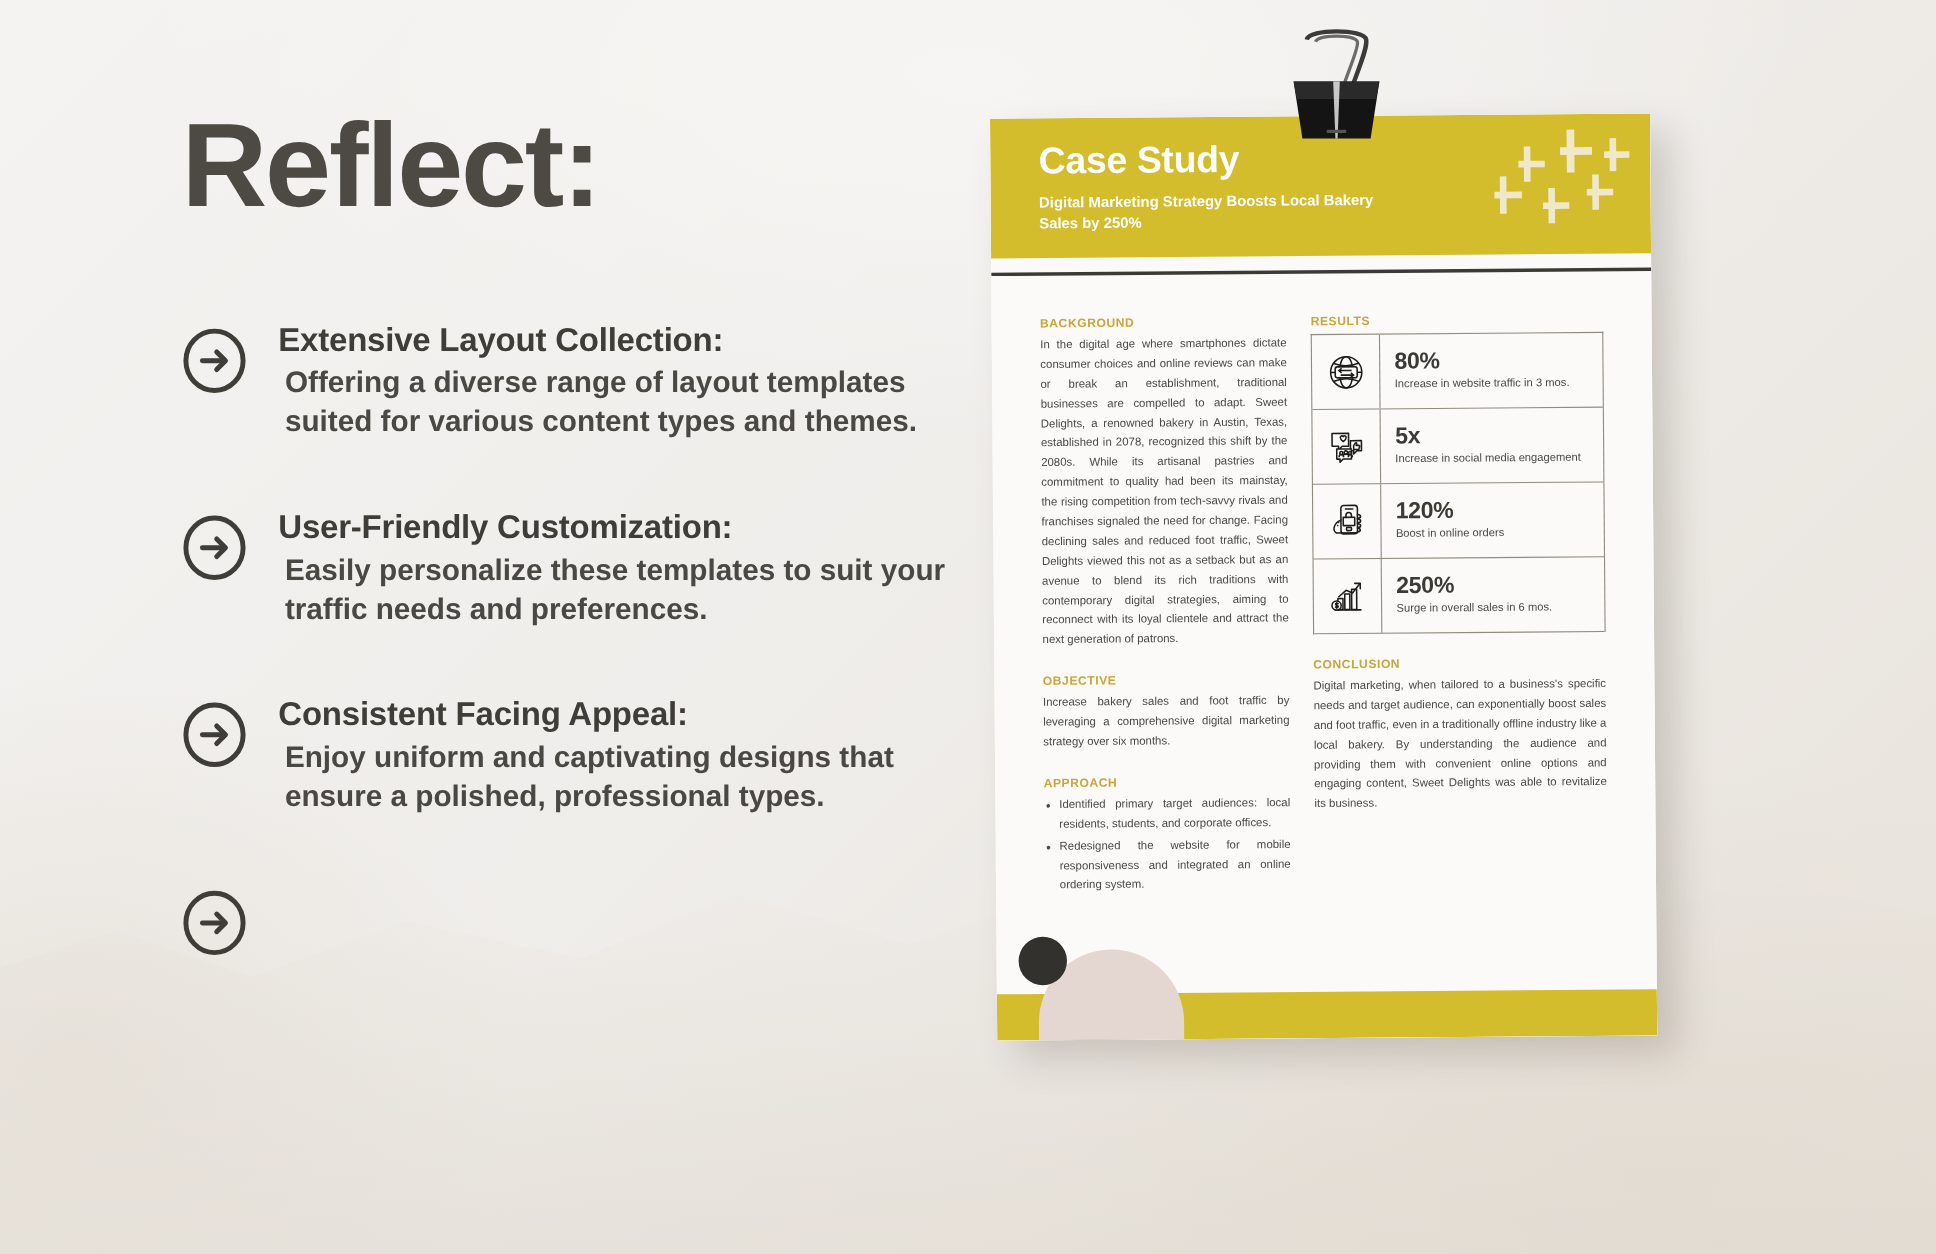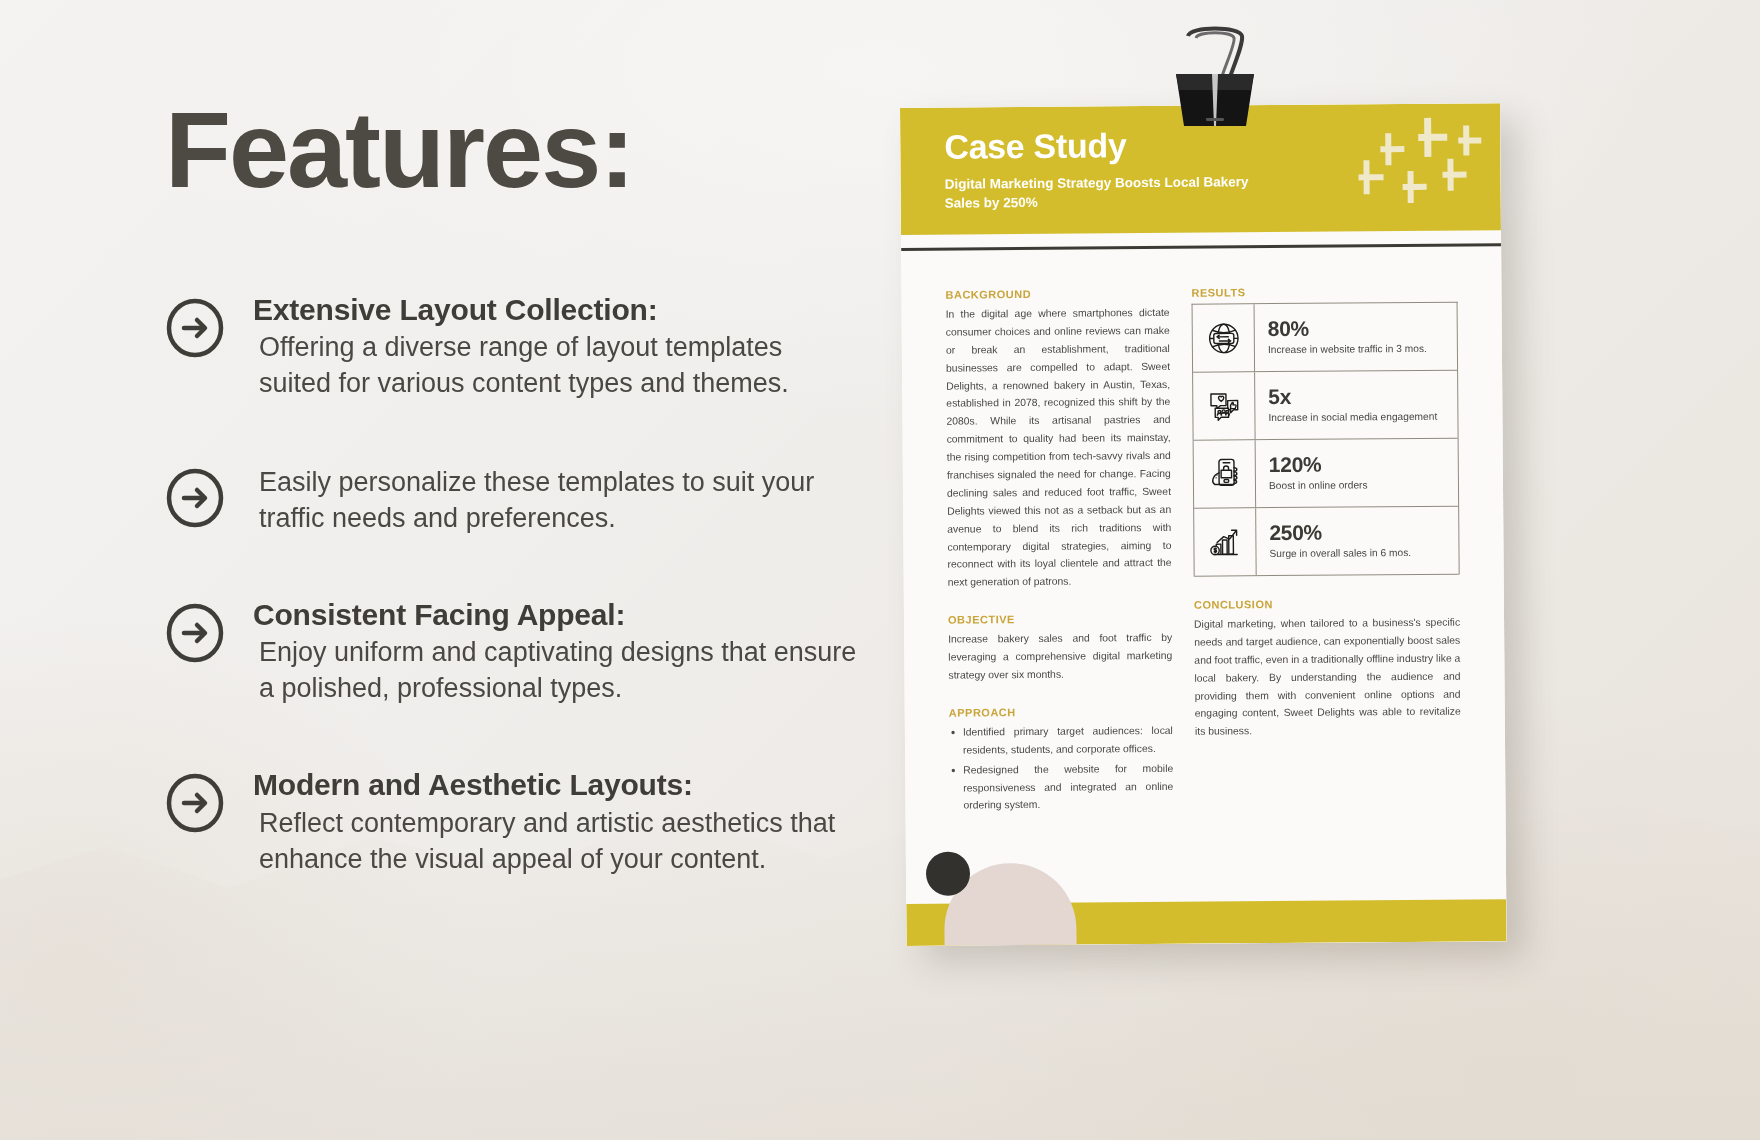--- a/index.html
+++ b/index.html
@@ -55,21 +55,21 @@
   .feature-text { padding-top: 2px; }
   .feature-heading {
     font-size: 30px;
     font-weight: 700;
     color: #3f3d37;
     letter-spacing: -0.2px;
     line-height: 1.18;
   }
   .feature-desc {
     font-size: 27px;
-    font-weight: 400;
+    font-weight: 700;
     color: #4a4843;
     line-height: 1.33;
     margin-top: 3px;
     padding-left: 6px;
     max-width: 610px;
   }
 
   
   .doc-wrap {
     position: absolute;
@@ -221,21 +221,21 @@
   }
   .clip svg { display: block; }
 </style>
 </head>
 <body>
 
 <div class="bg-texture"></div>
 <div class="bg-torn"></div>
 
 <div class="left-panel">
-  <h1 class="page-title">Features:</h1>
+  <h1 class="page-title">Reflect:</h1>
 
   <div class="feature-list">
 
     <div class="feature-item">
       <span class="arrow-icon">
         <svg width="60" height="60" viewBox="0 0 60 60">
           <ellipse cx="30" cy="30" rx="26" ry="27" fill="none" stroke="#3f3d37" stroke-width="4.5"></ellipse>
           <line x1="19" y1="30" x2="39" y2="30" stroke="#3f3d37" stroke-width="4.5" stroke-linecap="round"></line>
           <polyline points="32,22 40,30 32,38" fill="none" stroke="#3f3d37" stroke-width="4.5" stroke-linecap="round" stroke-linejoin="round"></polyline>
         </svg>
@@ -248,20 +248,21 @@
 
     <div class="feature-item">
       <span class="arrow-icon">
         <svg width="60" height="60" viewBox="0 0 60 60">
           <ellipse cx="30" cy="30" rx="26" ry="27" fill="none" stroke="#3f3d37" stroke-width="4.5"></ellipse>
           <line x1="19" y1="30" x2="39" y2="30" stroke="#3f3d37" stroke-width="4.5" stroke-linecap="round"></line>
           <polyline points="32,22 40,30 32,38" fill="none" stroke="#3f3d37" stroke-width="4.5" stroke-linecap="round" stroke-linejoin="round"></polyline>
         </svg>
       </span>
       <div class="feature-text">
+        <div class="feature-heading">User-Friendly Customization:</div>
         <div class="feature-desc">Easily personalize these templates to suit your traffic needs and preferences.</div>
       </div>
     </div>
 
     <div class="feature-item">
       <span class="arrow-icon">
         <svg width="60" height="60" viewBox="0 0 60 60">
           <ellipse cx="30" cy="30" rx="26" ry="27" fill="none" stroke="#3f3d37" stroke-width="4.5"></ellipse>
           <line x1="19" y1="30" x2="39" y2="30" stroke="#3f3d37" stroke-width="4.5" stroke-linecap="round"></line>
           <polyline points="32,22 40,30 32,38" fill="none" stroke="#3f3d37" stroke-width="4.5" stroke-linecap="round" stroke-linejoin="round"></polyline>
@@ -274,24 +275,20 @@
     </div>
 
     <div class="feature-item">
       <span class="arrow-icon">
         <svg width="60" height="60" viewBox="0 0 60 60">
           <ellipse cx="30" cy="30" rx="26" ry="27" fill="none" stroke="#3f3d37" stroke-width="4.5"></ellipse>
           <line x1="19" y1="30" x2="39" y2="30" stroke="#3f3d37" stroke-width="4.5" stroke-linecap="round"></line>
           <polyline points="32,22 40,30 32,38" fill="none" stroke="#3f3d37" stroke-width="4.5" stroke-linecap="round" stroke-linejoin="round"></polyline>
         </svg>
       </span>
-      <div class="feature-text">
-        <div class="feature-heading">Modern and Aesthetic Layouts:</div>
-        <div class="feature-desc">Reflect contemporary and artistic aesthetics that enhance the visual appeal of your content.</div>
-      </div>
     </div>
 
   </div>
 </div>
 
 <div class="doc-wrap">
   <div class="doc-shadow"></div>
   <div class="doc">
 
     <div class="doc-header">

